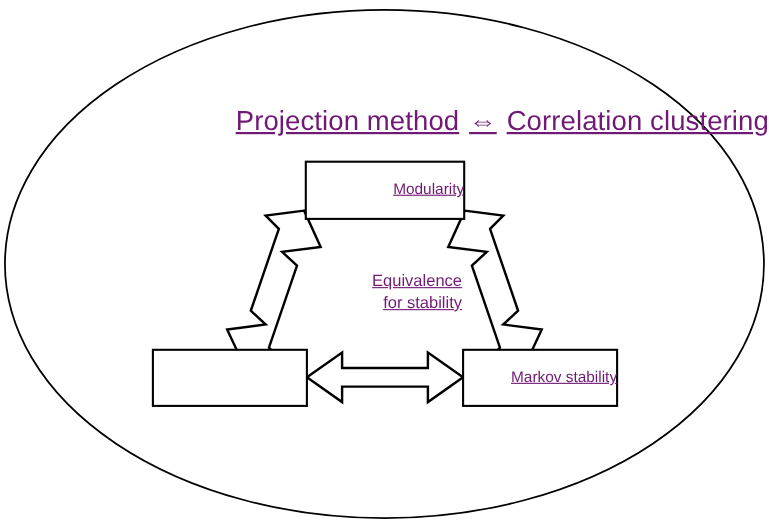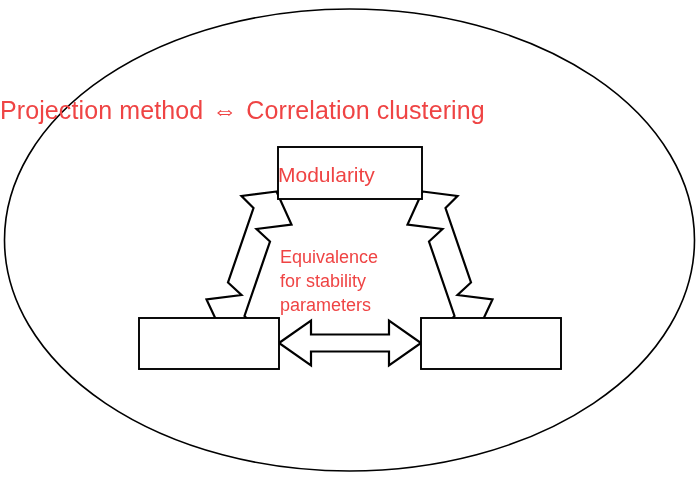--- a/index.html
+++ b/index.html
@@ -24,38 +24,39 @@
     left: 0;
     top: 0;
     width: 699px;
     height: 481px;
     display: block;
   }
   .overlay-text {
     position: absolute;
     margin: 0;
     padding: 0;
-    color: #ef4444;
+    color: #701a75;
     white-space: pre;
-    text-align: left;
+    text-align: right;
     line-height: 1.0;
+    text-decoration: underline;
   }
   #diagram-title {
     left: 0;
     top: 98px;
     width: 699px;
     font-size: 25px;
     letter-spacing: 0.1px;
   }
   #diagram-title .title-arrow {
     font-size: 25px;
     padding: 0 9px;
   }
   .node-label {
-    font-size: 21px;
+    font-size: 14px;
     line-height: 1.0;
   }
   #label-modularity {
     left: 278px;
     top: 164px;
     width: 144px;
   }
   #label-ppm {
     left: 139px;
     top: 335px;
@@ -63,21 +64,21 @@
   }
   #label-markov {
     left: 421px;
     top: 335px;
     width: 140px;
   }
   #center-note {
     left: 280px;
     top: 246px;
     width: 140px;
-    font-size: 18px;
+    font-size: 15px;
     line-height: 1.33;
     white-space: normal;
   }
   #center-note .note-line {
     display: block;
   }
 </style>
 </head>
 <body>
 
@@ -107,20 +108,20 @@
     <rect x="278" y="147" width="144" height="52" fill="#ffffff" stroke="#000000" stroke-width="1.9"></rect>
     <rect x="139" y="318" width="140" height="51" fill="#ffffff" stroke="#000000" stroke-width="1.9"></rect>
     <rect x="421" y="318" width="140" height="51" fill="#ffffff" stroke="#000000" stroke-width="1.9"></rect>
   </svg>
 
   <div class="overlay-text" id="diagram-title"><span>Projection method</span><span class="title-arrow">⇔</span><span>Correlation clustering</span></div>
 
   <div class="overlay-text node-label" id="label-modularity">Modularity</div>
 
 
+  <div class="overlay-text node-label" id="label-markov">Markov stability</div>
 
   <div class="overlay-text" id="center-note">
     <span class="note-line">Equivalence</span>
     <span class="note-line">for stability</span>
-    <span class="note-line">parameters</span>
   </div>
 
 </div>
 
 </body></html>

